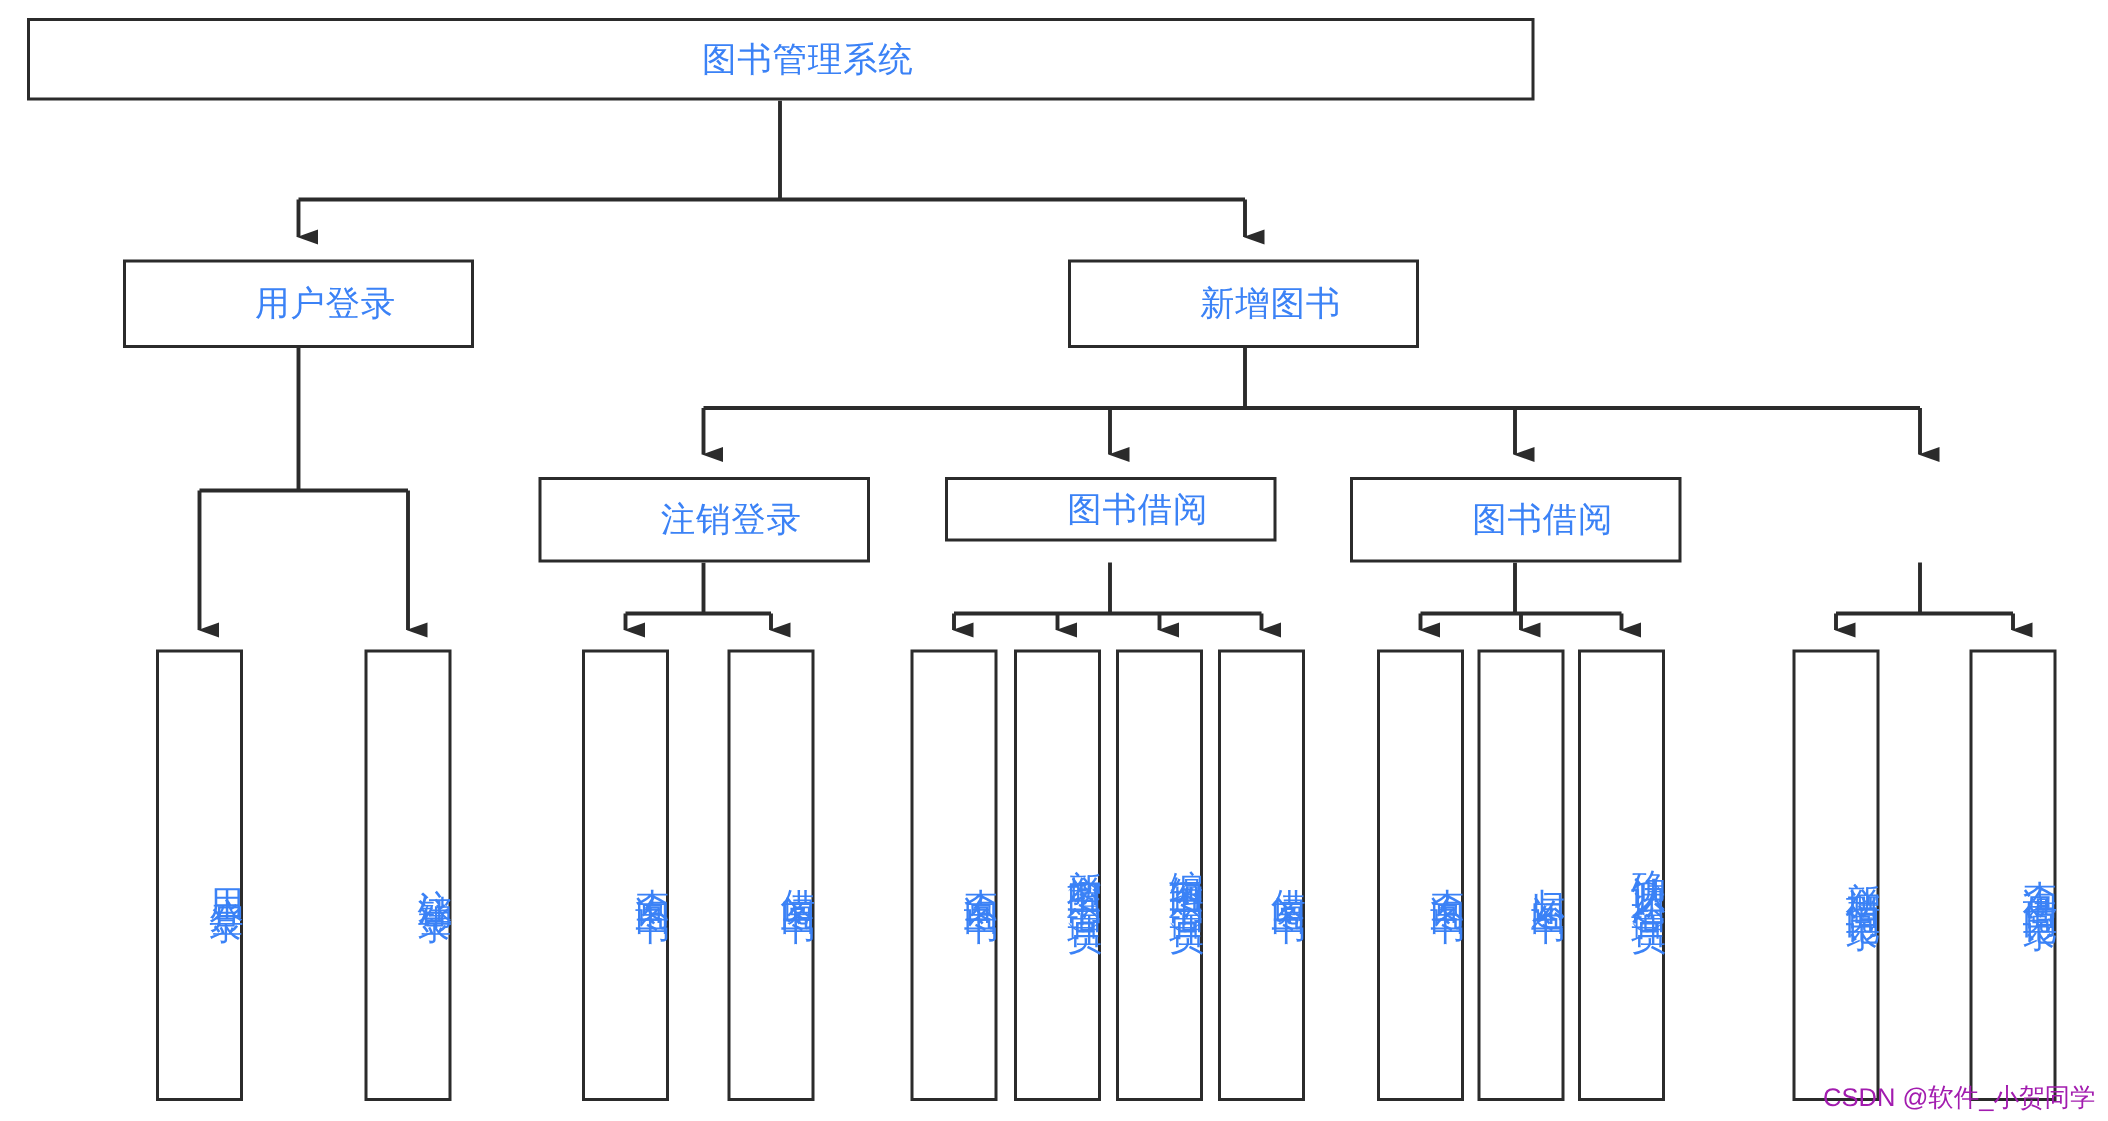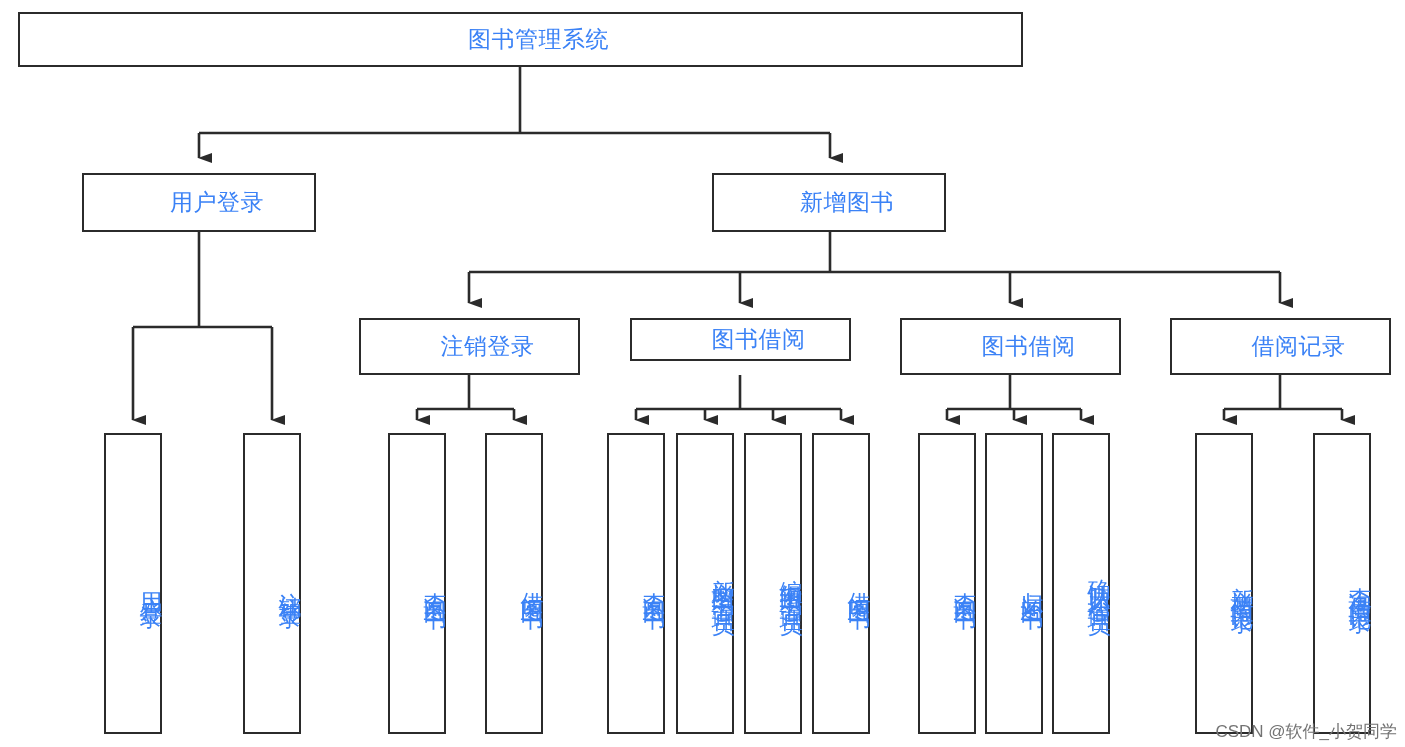--- a/index.html
+++ b/index.html
@@ -55,21 +55,21 @@
     font-size: 23px;
     letter-spacing: 5px;
     line-height: 1;
     white-space: nowrap;
   }
   .watermark {
     position: absolute;
     right: 8px;
     bottom: 4px;
     font-size: 17px;
-    color: #737373;
+    color: #a21caf;
     z-index: 5;
     white-space: nowrap;
     font-family: "Liberation Sans", "DejaVu Sans", sans-serif;
   }
 </style>
 </head>
 <body>
 
 <div id="canvas">
 
@@ -136,23 +136,20 @@
 
   <div class="node h" style="left:359px; top:318px; width:221px; height:57px;">
     <span class="lbl">注销登录</span>
   </div>
   <div class="node h" style="left:630px; top:318px; width:221px; height:43px;">
     <span class="lbl">图书借阅</span>
   </div>
   <div class="node h" style="left:900px; top:318px; width:221px; height:57px;">
     <span class="lbl">图书借阅</span>
   </div>
-  <div class="node h" style="left:1170px; top:318px; width:221px; height:57px;">
-    <span class="lbl">借阅记录</span>
-  </div>
 
   <div class="node v" style="left:104px; top:433px; width:58px; height:301px;">
     <span class="lbl">用户登录</span>
   </div>
   <div class="node v" style="left:243px; top:433px; width:58px; height:301px;">
     <span class="lbl">注销登录</span>
   </div>
 
   <div class="node v" style="left:388px; top:433px; width:58px; height:301px;">
     <span class="lbl">查询图书</span>

